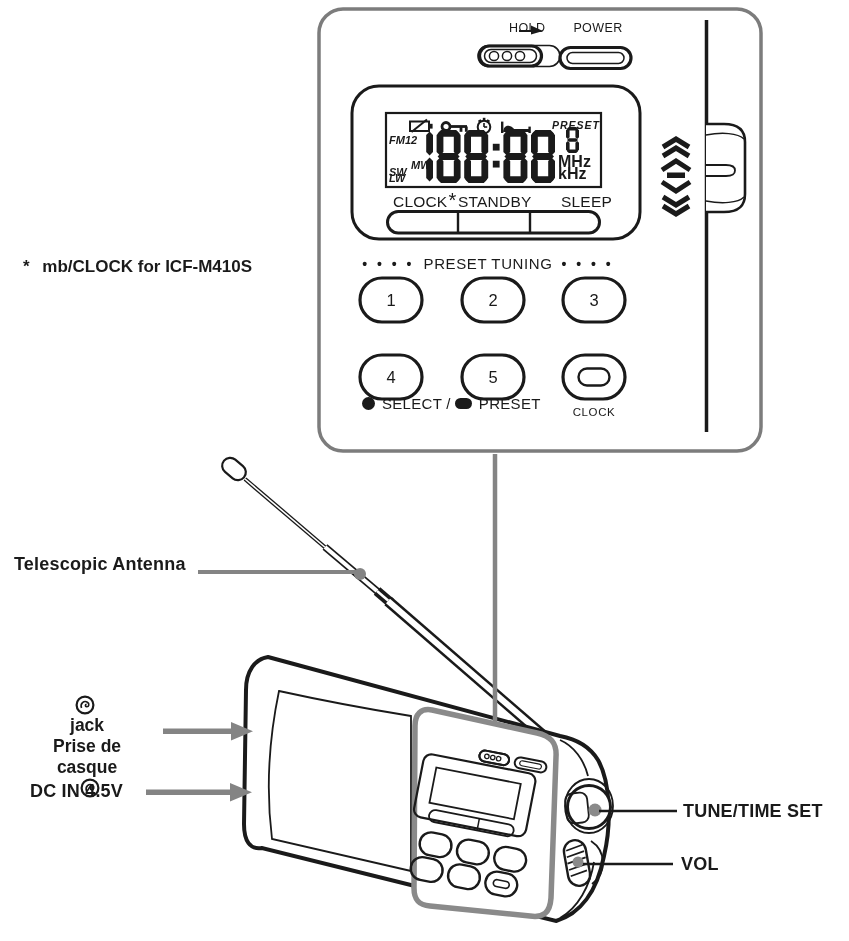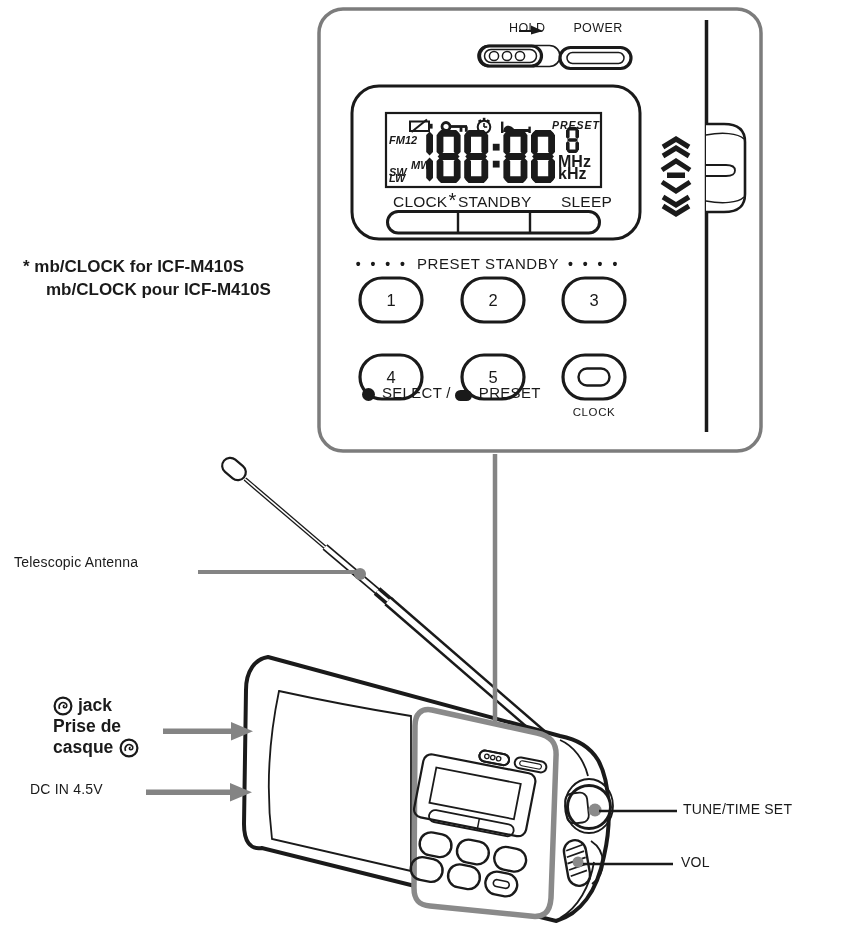--- a/index.html
+++ b/index.html
@@ -1,34 +1,34 @@
 <!DOCTYPE html>
 <html><head>
 <meta charset="utf-8">
 <style>
   html,body{margin:0;padding:0;background:#fff;}
   .stage{position:relative;width:849px;height:941px;background:#fff;overflow:hidden;
          font-family:"Liberation Sans","DejaVu Sans",sans-serif;color:#1a1a1a;}
   .abs{position:absolute;}
   svg{display:block;}
-  .lbl-bold{font-weight:normal;font-size:14px;letter-spacing:0.2px;white-space:nowrap;}
+  .lbl-bold{font-weight:bold;font-size:18px;letter-spacing:0.2px;white-space:nowrap;}
   .note{font-weight:bold;font-size:17px;white-space:nowrap;}
   .panel-lbl{font-size:12.5px;letter-spacing:0.4px;white-space:nowrap;}
   .func-lbl{font-size:15.5px;letter-spacing:0.2px;white-space:nowrap;text-align:right;}
   .lcd-band{font-size:11px;font-weight:bold;font-style:italic;line-height:12.4px;white-space:nowrap;}
   .lcd-unit{font-size:16px;font-weight:bold;line-height:11.5px;text-align:left;white-space:nowrap;}
   .lcd-preset{font-size:10.5px;font-weight:bold;font-style:italic;letter-spacing:1px;white-space:nowrap;}
   .btn-num{font-size:16.5px;text-align:center;white-space:nowrap;}
   .dots{font-size:14px;font-weight:bold;letter-spacing:3px;white-space:nowrap;}
   .pt-label{font-size:15px;letter-spacing:0.6px;white-space:nowrap;}
   .band-lbl{font-size:11.5px;letter-spacing:0.6px;text-align:center;white-space:nowrap;}
   .selpre{display:flex;align-items:center;font-size:15px;font-weight:500;letter-spacing:0.3px;white-space:nowrap;}
   .bullet-circle{width:13px;height:13px;border-radius:50%;background:#1a1a1a;margin-right:7px;}
   .bullet-pill{width:17px;height:11px;border-radius:6px;background:#1a1a1a;margin:0 7px 0 4px;}
-  .jack-line{display:flex;align-items:center;font-weight:bold;font-size:17.5px;white-space:nowrap;line-height:21px;}
+  .jack-line{display:flex;align-items:center;font-weight:bold;font-size:17.5px;white-space:nowrap;line-height:21px;flex-direction:column;}
   .jack-sym{margin:0 5px 0 0;}
   .jack-sym.after{margin:0 0 0 6px;}
 </style>
 </head>
 <body>
 
 <div class="stage">
 
   <svg class="abs" style="left:0;top:0;" width="849" height="941" viewBox="0 0 849 941">
     <g fill="none" stroke="#1a1a1a">
@@ -254,23 +254,22 @@
       </g>
       <g fill="#848484" stroke="none">
         <rect x="146" y="789.5" width="86" height="5.5"></rect>
         <polygon points="230,783 252,792.3 230,801.5"></polygon>
       </g>
     </g>
   </svg>
 
   <div class="abs note" style="left:23px;top:257px;">
     <span>*</span>
-    <span style="">mb/CLOCK for ICF-M410S</span>
-  </div>
-  <div class="abs note" style="left:46px;top:280px;">mb/CLOCK pour ICF-M410S</div>
+    <span style="margin-left:8px;">mb/CLOCK for ICF-M410S</span>
+  </div>
 
   <div class="abs panel-lbl" style="left:481px;top:21px;margin-left:28px;">HOLD</div>
   <div class="abs panel-lbl" style="left:570px;top:21px;width:56px;text-align:center;">POWER</div>
 
   <div class="abs lcd-band" style="left:389px;top:134px;">FM12</div>
   <div class="abs lcd-band" style="left:389px;top:146.5px;margin-top:19px;">SW</div>
   <div class="abs lcd-band" style="left:389px;top:159px;padding-left:22px;">MW</div>
   <div class="abs lcd-band" style="left:389px;top:171.5px;">LW</div>
   <div class="abs lcd-preset" style="left:552px;top:119px;">PRESET</div>
   <div class="abs lcd-unit" style="left:558px;top:156px;width:40px;">MHz</div>
@@ -278,31 +277,31 @@
 
   <div class="abs func-lbl" style="left:393px;top:193px;display:flex;align-items:flex-start;">
     <span>CLOCK</span>
     <span style="font-size:20px;line-height:14px;margin-left:1px;">*</span>
   </div>
   <div class="abs func-lbl" style="left:458px;top:193px;width:72px;">STANDBY</div>
   <div class="abs func-lbl" style="left:550px;top:193px;width:62px;">SLEEP</div>
 
   <div class="abs" style="left:352px;top:255px;width:272px;display:flex;justify-content:center;align-items:center;gap:9px;">
     <span class="dots">• • • •</span>
-    <span class="pt-label">PRESET STANDBY</span>
+    <span class="pt-label">PRESET TUNING</span>
     <span class="dots">• • • •</span>
   </div>
 
   <div class="abs btn-num" style="left:371px;top:291px;width:40px;">1</div>
   <div class="abs btn-num" style="left:473px;top:291px;width:40px;">2</div>
   <div class="abs btn-num" style="left:574px;top:291px;width:40px;">3</div>
   <div class="abs btn-num" style="left:371px;top:368px;width:40px;">4</div>
   <div class="abs btn-num" style="left:473px;top:368px;width:40px;">5</div>
 
-  <div class="abs selpre" style="left:362px;top:384px;align-items:flex-end;">
+  <div class="abs selpre" style="left:362px;top:395px;">
     <span class="bullet-circle"></span>
     <span>SELECT /</span>
     <span class="bullet-pill"></span>
     <span>PRESET</span>
   </div>
   <div class="abs band-lbl" style="left:570px;top:406px;width:48px;">CLOCK</div>
 
   <div class="abs lbl-bold" style="left:14px;top:554px;">Telescopic Antenna</div>
 
   <div class="abs" style="left:53px;top:695px;">

